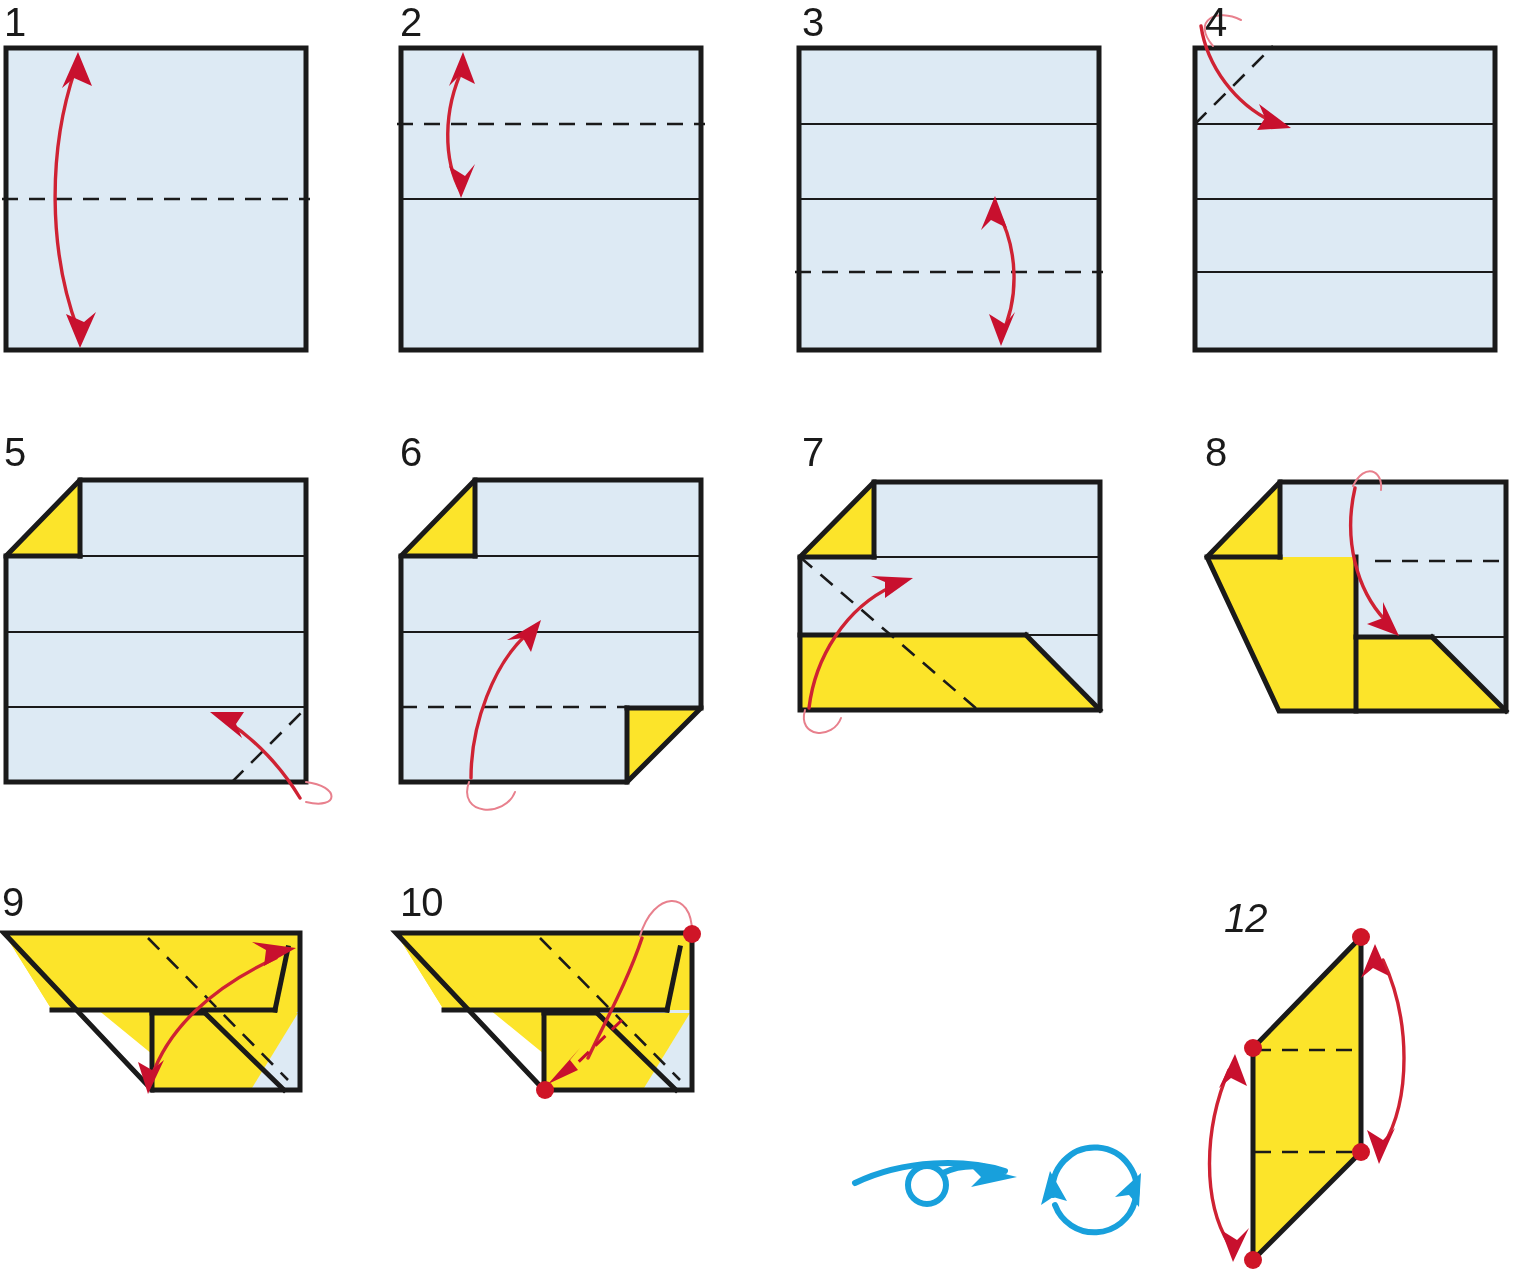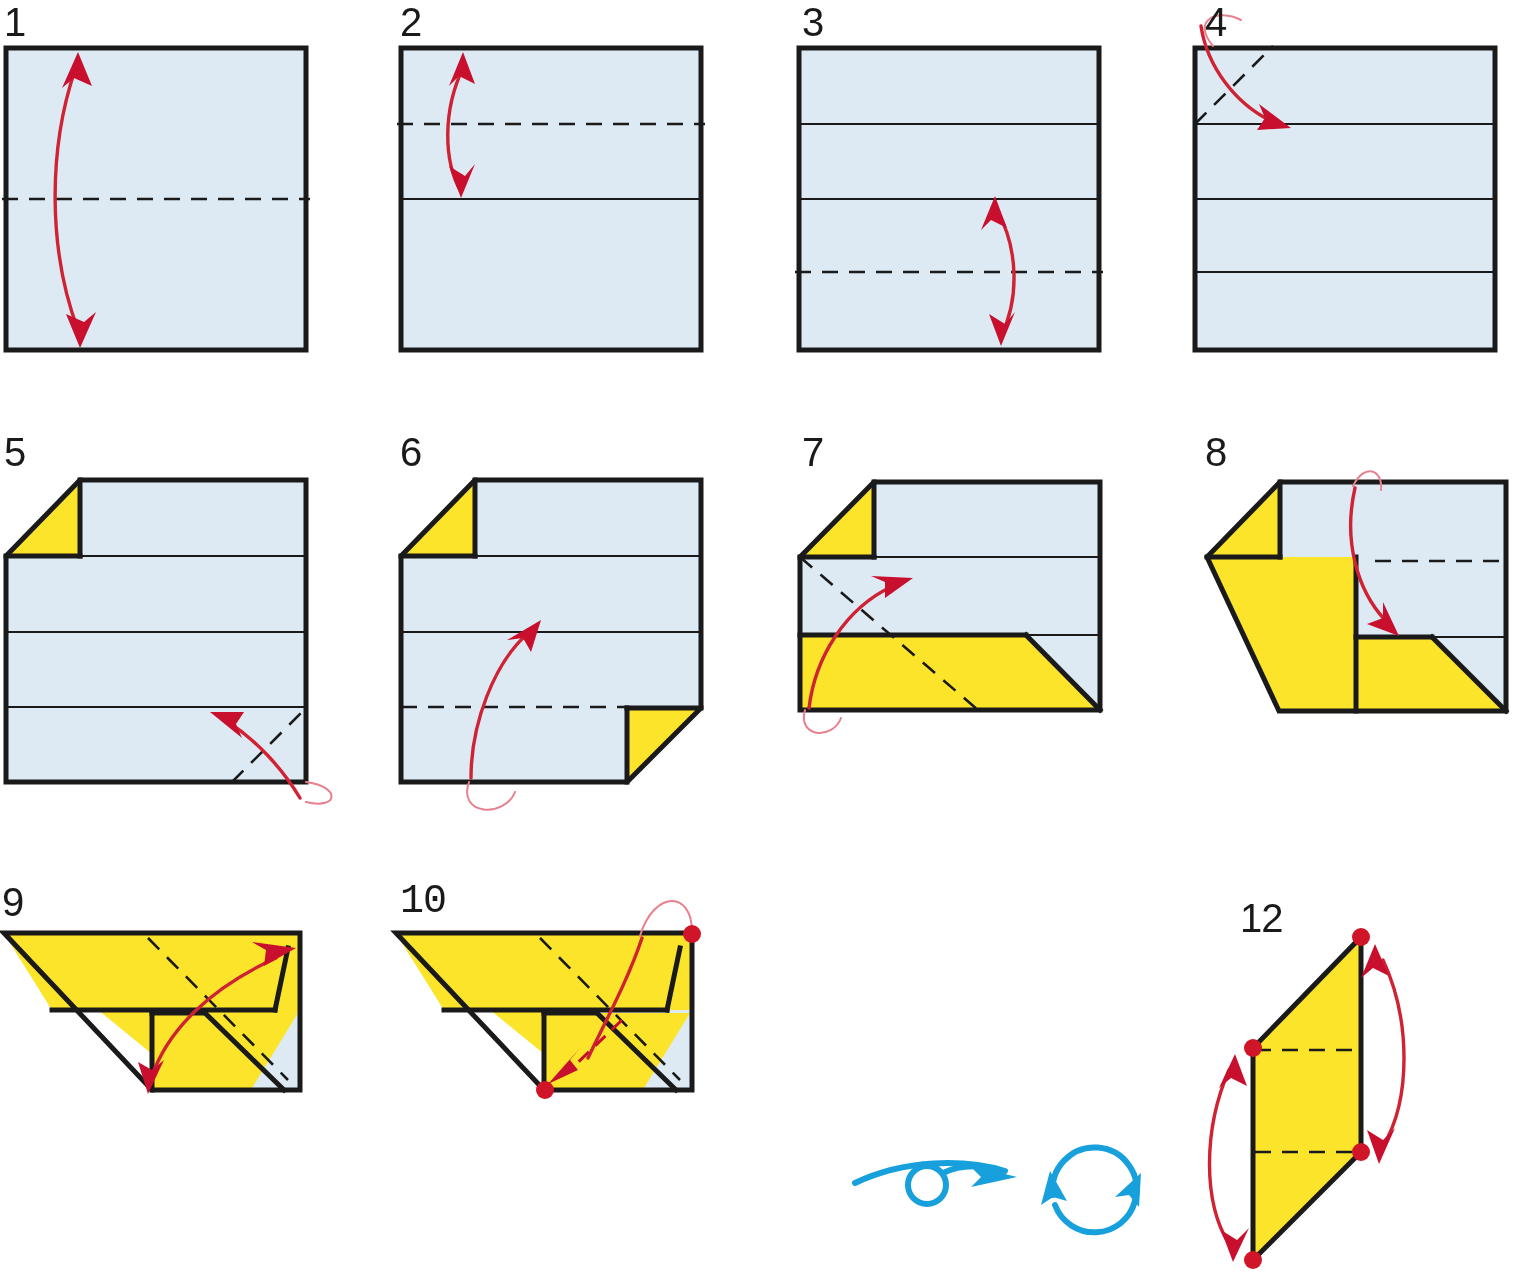--- a/index.html
+++ b/index.html
@@ -187,21 +187,21 @@
       <line class="edge" x1="152" y1="133" x2="205" y2="133"></line>
       <line class="edge" x1="205" y1="133" x2="284" y2="210"></line>
       <line class="crease" x1="148" y1="58" x2="288" y2="200"></line>
       <path class="arrow" d="M152,196 C168,150 210,108 276,78"></path>
       <polygon class="ahead" points="296,68 264,86 266,70 252,62"></polygon>
       <polygon class="ahead" points="148,214 138,182 152,190 164,180"></polygon>
     </svg>
   </div>
 
   <div class="step" style="left:392px;top:880px;">
-    <div class="step-num" style="left:8px;top:2px;font-family:Liberation Mono, monospace;">10</div>
+    <div class="step-num" style="left:8px;top:2px;">10</div>
     <svg width="340" height="260" viewBox="0 0 340 260">
       <polygon class="paper" points="152,130 300,130 300,210 152,210"></polygon>
       <polygon class="back" points="4,53 300,53 300,130 52,130"></polygon>
       <polygon class="back" points="4,53 52,130 152,130 152,210 196,210"></polygon>
       <polygon class="back" points="152,133 298,133 252,208 152,208"></polygon>
       <polygon class="edge" points="4,53 300,53 300,210 152,210 4,53"></polygon>
       <line class="edge" x1="52" y1="130" x2="275" y2="130"></line>
       <line class="edge" x1="275" y1="130" x2="288" y2="68"></line>
       <line class="edge" x1="152" y1="133" x2="152" y2="210"></line>
       <line class="edge" x1="152" y1="133" x2="205" y2="133"></line>
@@ -228,21 +228,21 @@
       <g>
         <path class="sym" d="M208,60 A42,42 0 1 1 290,66"></path>
         <path class="sym" d="M290,66 A42,42 0 0 1 210,70"></path>
         <polygon class="symf" points="205,36 222,66 208,62 196,70"></polygon>
         <polygon class="symf" points="296,38 294,72 284,60 270,62"></polygon>
       </g>
     </svg>
   </div>
 
   <div class="step" style="left:1185px;top:880px;">
-    <div class="step-num" style="left:55px;top:18px;">12</div>
+    <div class="step-num" style="left:39px;top:18px;font-style:italic;">12</div>
     <svg width="350" height="392" viewBox="0 0 350 392">
       <polygon class="back" points="176,57 176,272 68,380 68,168"></polygon>
       <polygon class="edge" points="176,57 176,272 68,380 68,168"></polygon>
       <line class="crease" x1="70" y1="170" x2="174" y2="170"></line>
       <line class="crease" x1="70" y1="272" x2="174" y2="272"></line>
       <circle class="dot" cx="176" cy="57" r="9"></circle>
       <circle class="dot" cx="68" cy="168" r="9"></circle>
       <circle class="dot" cx="176" cy="272" r="9"></circle>
       <circle class="dot" cx="68" cy="380" r="9"></circle>
       <path class="arrow" d="M198,80 C226,140 226,220 198,266"></path>

